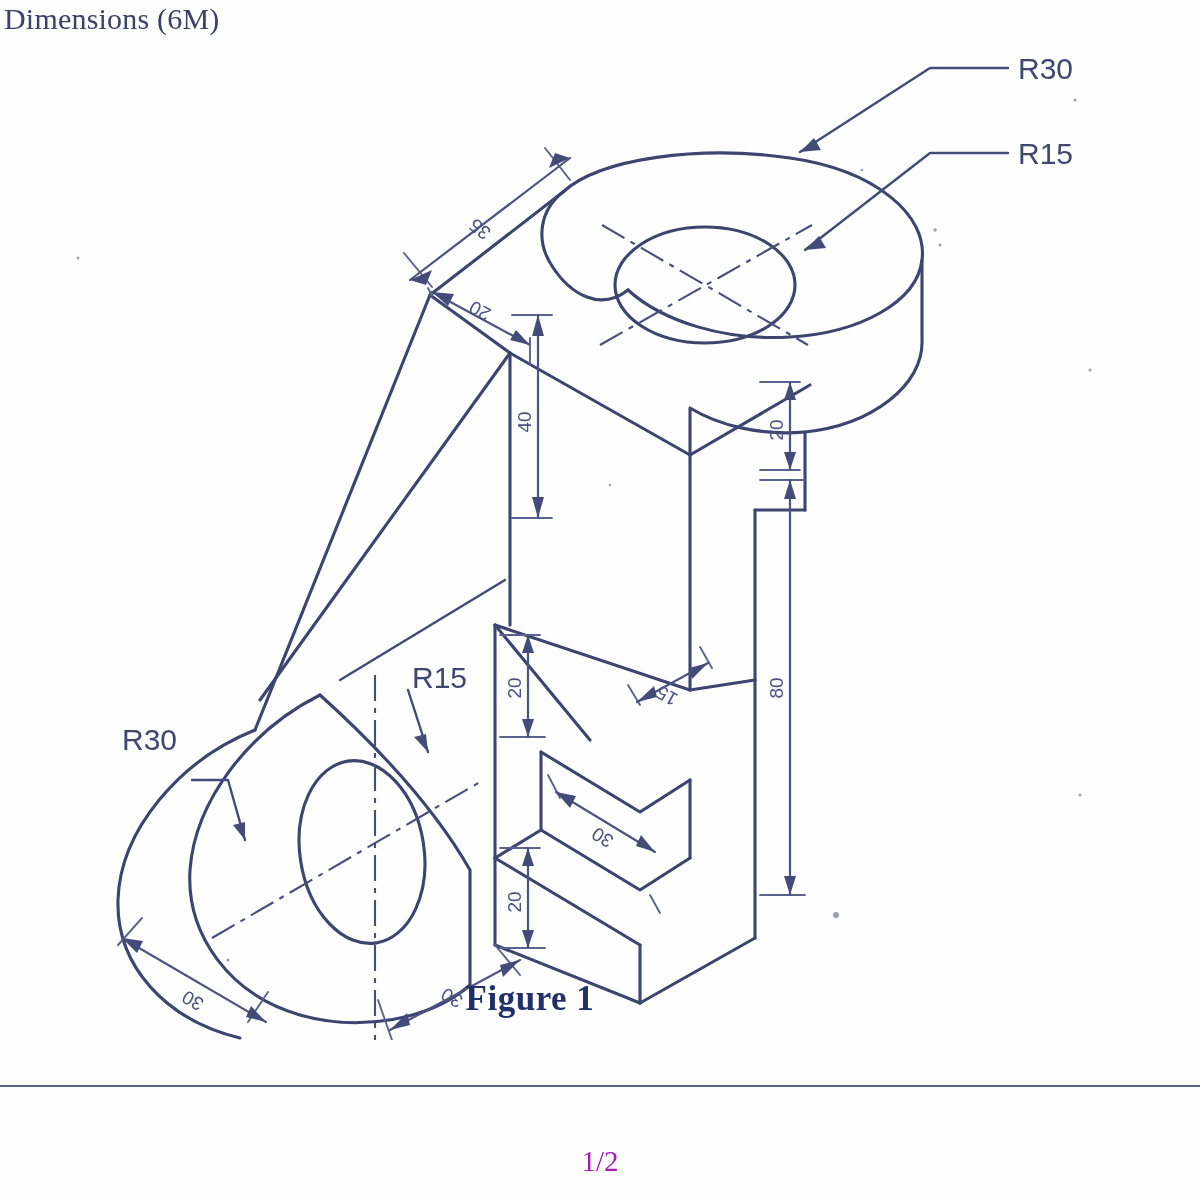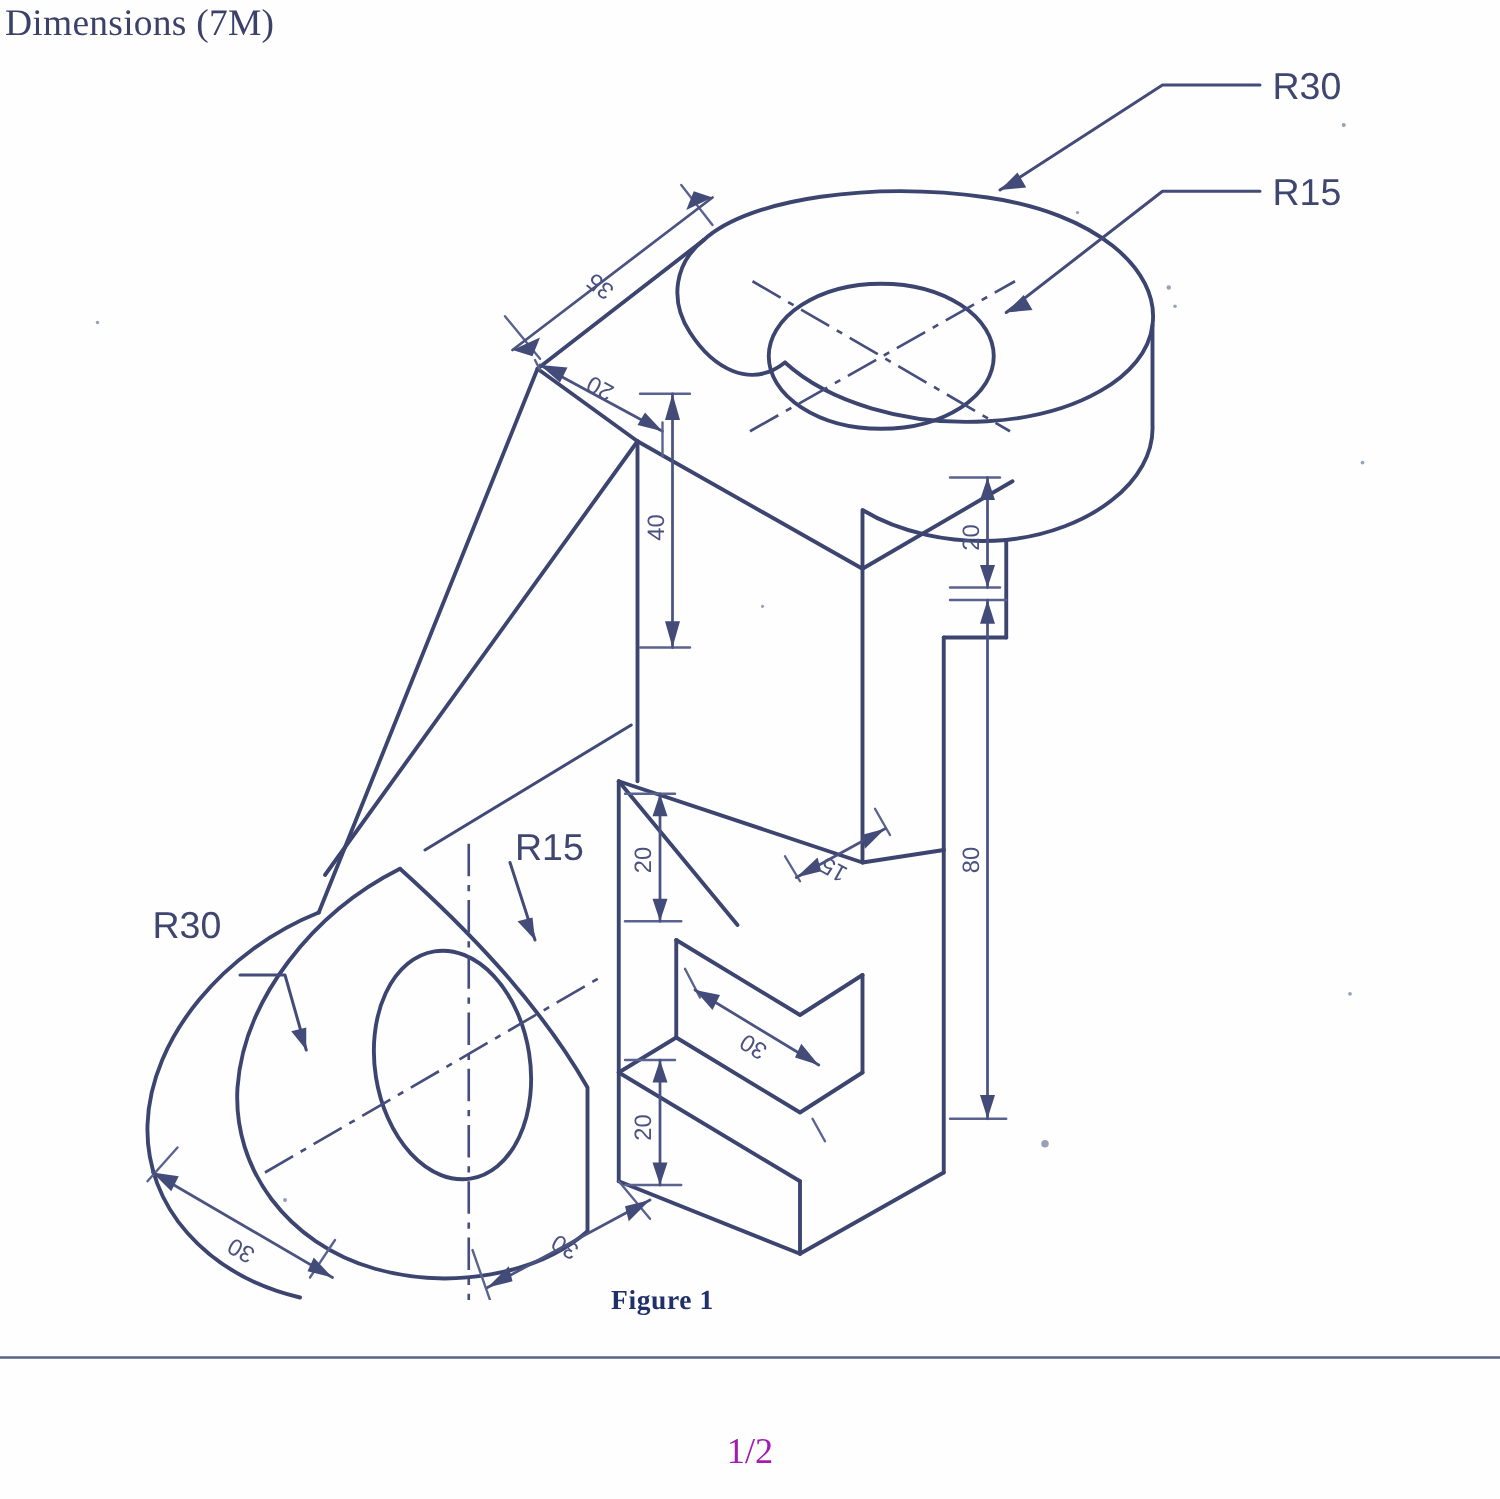--- a/index.html
+++ b/index.html
@@ -32,26 +32,26 @@
   #figure-canvas {
     position: absolute;
     left: 0;
     top: 40px;
     width: 1200px;
     height: 1000px;
   }
   .figure-caption {
     position: absolute;
     left: 0;
-    top: 1027px;
+    top: 979px;
     width: 1060px;
     text-align: center;
     font-family: "Liberation Serif", serif;
     font-weight: bold;
-    font-size: 22px;
+    font-size: 35px;
     color: #20306a;
     letter-spacing: 0.5px;
   }
   .page-rule {
     position: absolute;
     left: 0;
     top: 1085px;
     width: 1200px;
     height: 0;
     border-top: 2px solid #5c6385;
@@ -123,21 +123,21 @@
   }
   .speck {
     fill: #9aa0b8;
   }
 </style>
 </head>
 <body>
 
 <div id="page">
 
-  <div class="doc-title">Dimensions (7M)</div>
+  <div class="doc-title">Dimensions (6M)</div>
 
   <svg id="figure-canvas" viewBox="0 0 1200 1000">
 
     <g>
 
       <path class="obj-line" d="M 563 152
                C 600 118, 700 105, 790 118
                C 875 130, 928 175, 922 220
                C 917 262, 860 293, 790 297
                C 724 301, 662 281, 628 250"></path>

